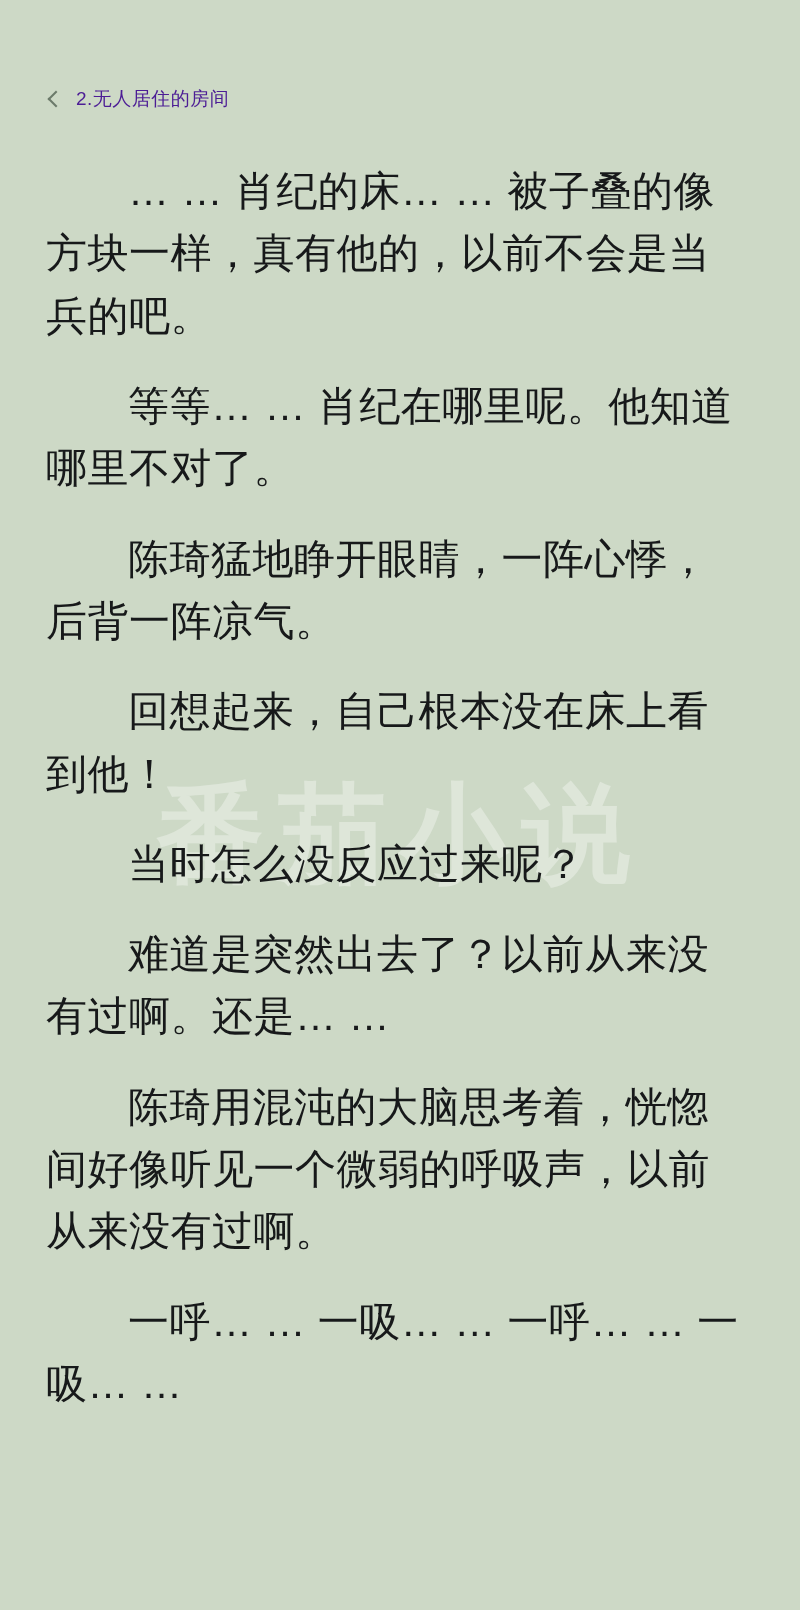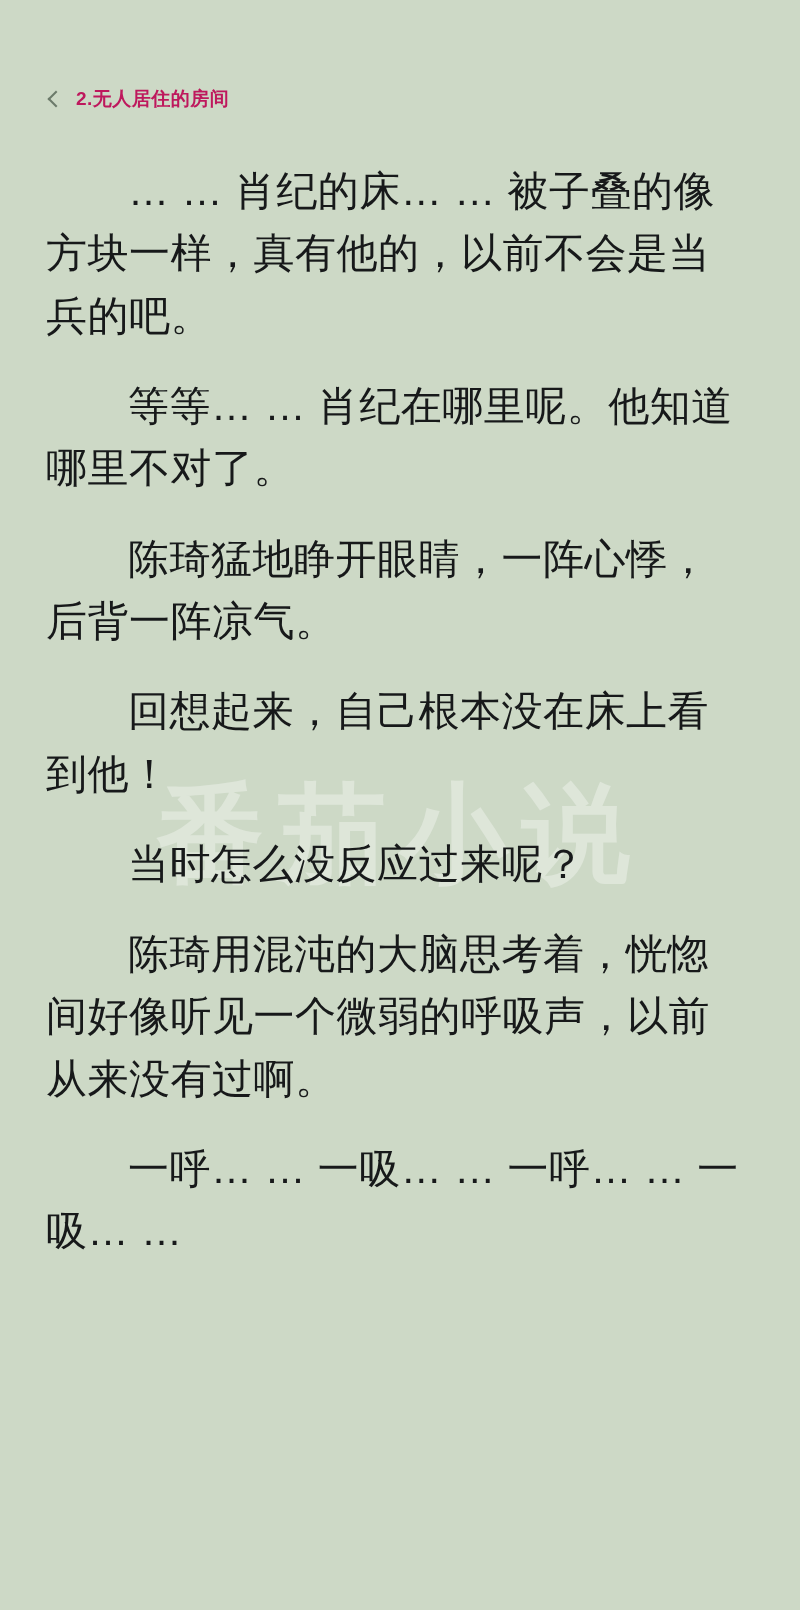--- a/index.html
+++ b/index.html
@@ -60,24 +60,23 @@
     left: 4px;
     top: 2px;
     width: 10px;
     height: 10px;
     border-left: 2px solid #6b7a6a;
     border-bottom: 2px solid #6b7a6a;
     transform: rotate(45deg);
   }
   .chapter-title {
     font-size: 19px;
-    color: #be185d;
+    color: #4c1d95;
     letter-spacing: 0.5px;
     white-space: nowrap;
-    font-weight: bold;
   }
   .content {
     position: absolute;
     top: 160px;
     left: 46px;
     width: 708px;
   }
   .para {
     font-size: 41px;
     line-height: 1.52;
@@ -100,17 +99,18 @@
     <span class="back-chevron"></span>
     <span class="chapter-title">2.无人居住的房间</span>
   </div>
 
   <div class="content">
     <p class="para">… … 肖纪的床… … 被子叠的像方块一样，真有他的，以前不会是当兵的吧。</p>
     <p class="para">等等… … 肖纪在哪里呢。他知道哪里不对了。</p>
     <p class="para">陈琦猛地睁开眼睛，一阵心悸，后背一阵凉气。</p>
     <p class="para">回想起来，自己根本没在床上看到他！</p>
     <p class="para">当时怎么没反应过来呢？</p>
+    <p class="para">难道是突然出去了？以前从来没有过啊。还是… …</p>
     <p class="para">陈琦用混沌的大脑思考着，恍惚间好像听见一个微弱的呼吸声，以前从来没有过啊。</p>
     <p class="para">一呼… … 一吸… … 一呼… … 一吸… …</p>
   </div>
 
 </div>
 
 </body></html>

